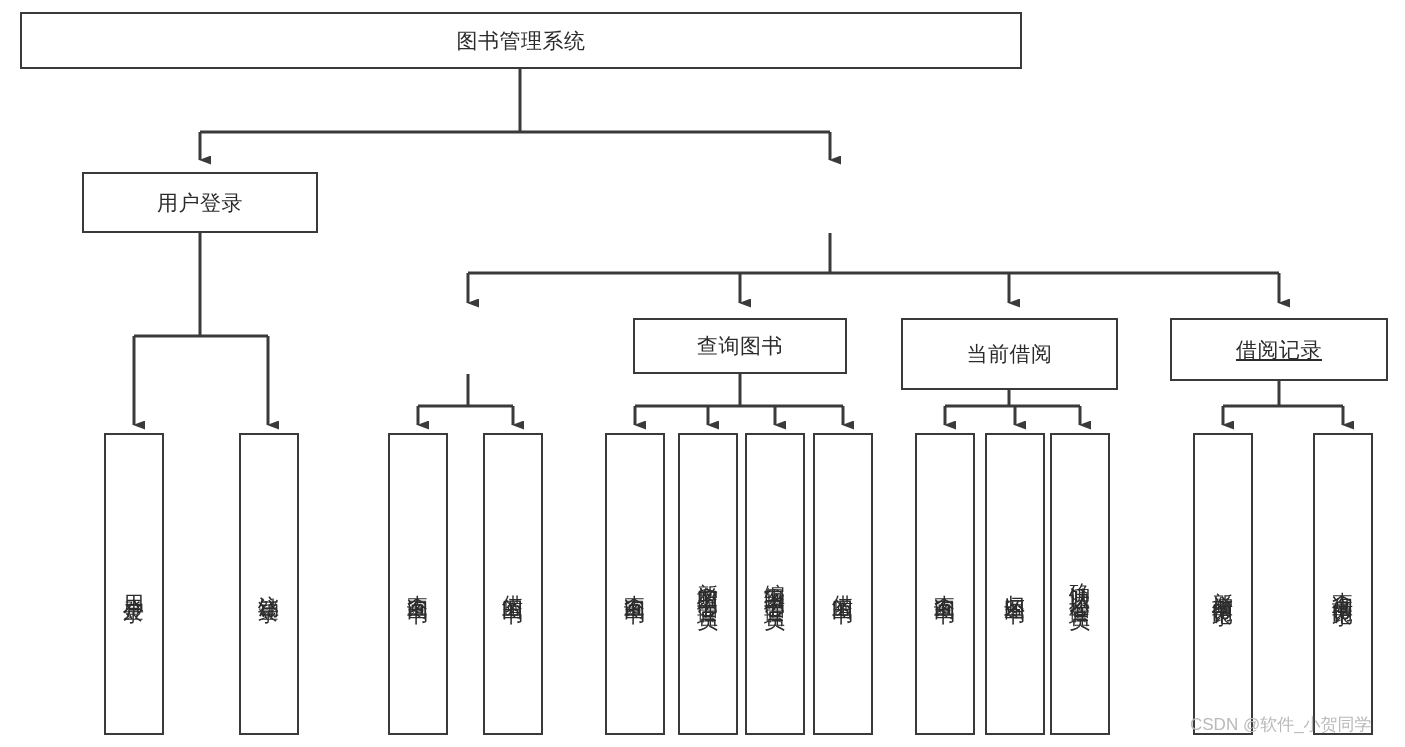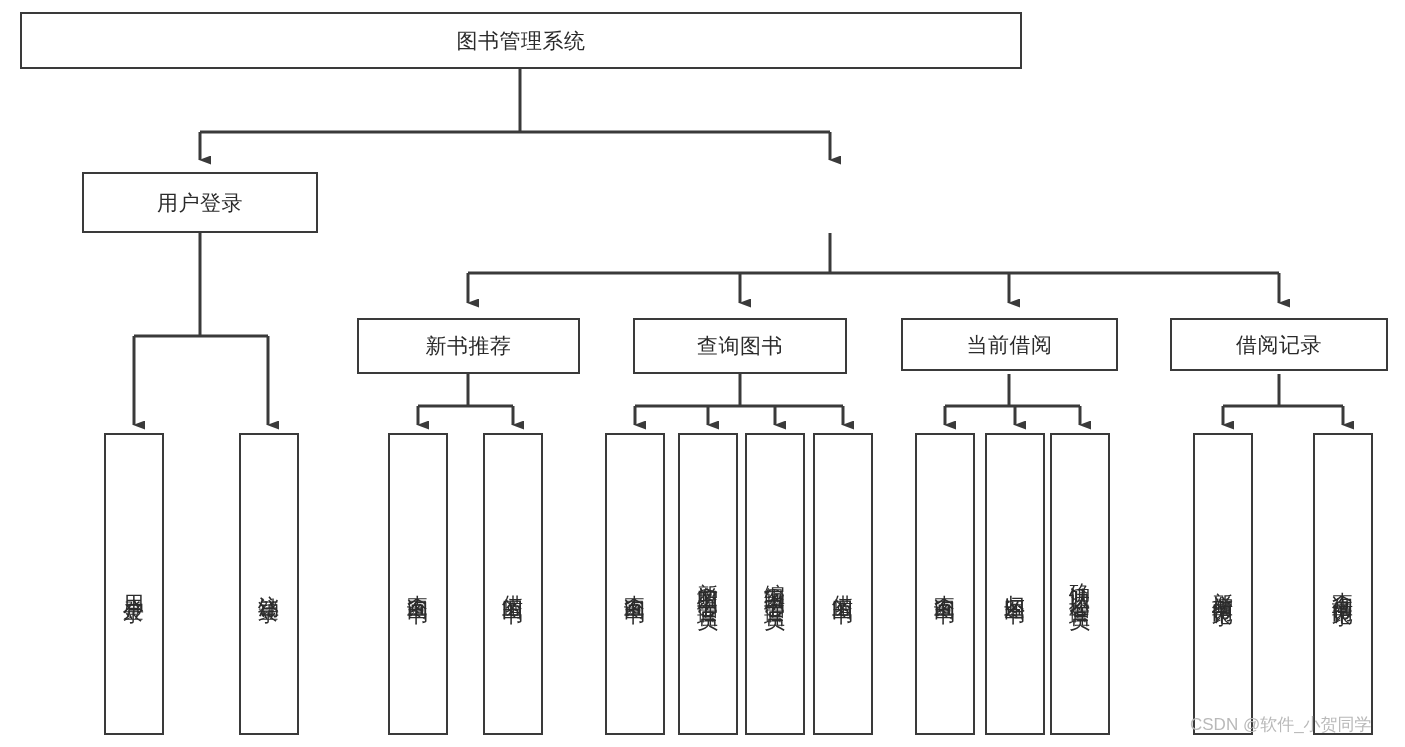--- a/index.html
+++ b/index.html
@@ -115,27 +115,26 @@
       <path d="M1223,406 L1223,425" marker-end="url(#arrow)"></path>
       <path d="M1343,406 L1343,425" marker-end="url(#arrow)"></path>
     </g>
   </svg>
 
   <div class="node horiz" style="left:20px; top:12px; width:1002px; height:57px;">图书管理系统</div>
 
   <div class="node horiz" style="left:82px; top:172px; width:236px; height:61px;">用户登录</div>
 
 
-  <div class="node horiz" style="left:357px; top:318px; width:223px; height:56px;">新书推荐</div>
 
   <div class="node horiz" style="left:633px; top:318px; width:214px; height:56px;">查询图书</div>
 
-  <div class="node horiz" style="left:901px; top:318px; width:217px; height:53px;">当前借阅</div>
+  <div class="node horiz" style="left:901px; top:318px; width:217px; height:72px;">当前借阅</div>
 
-  <div class="node horiz" style="left:1170px; top:318px; width:218px; height:53px;">借阅记录</div>
+  <div class="node horiz" style="left:1170px; top:318px; width:218px; height:63px;text-decoration:underline;">借阅记录</div>
 
   <div class="node vert" style="left:104px; top:433px; width:60px; height:302px;">用户登录</div>
 
   <div class="node vert" style="left:239px; top:433px; width:60px; height:302px;">注销登录</div>
 
   <div class="node vert" style="left:388px; top:433px; width:60px; height:302px;">查询图书</div>
 
   <div class="node vert" style="left:483px; top:433px; width:60px; height:302px;">借阅图书</div>
 
   <div class="node vert" style="left:605px; top:433px; width:60px; height:302px;">查询图书</div>

